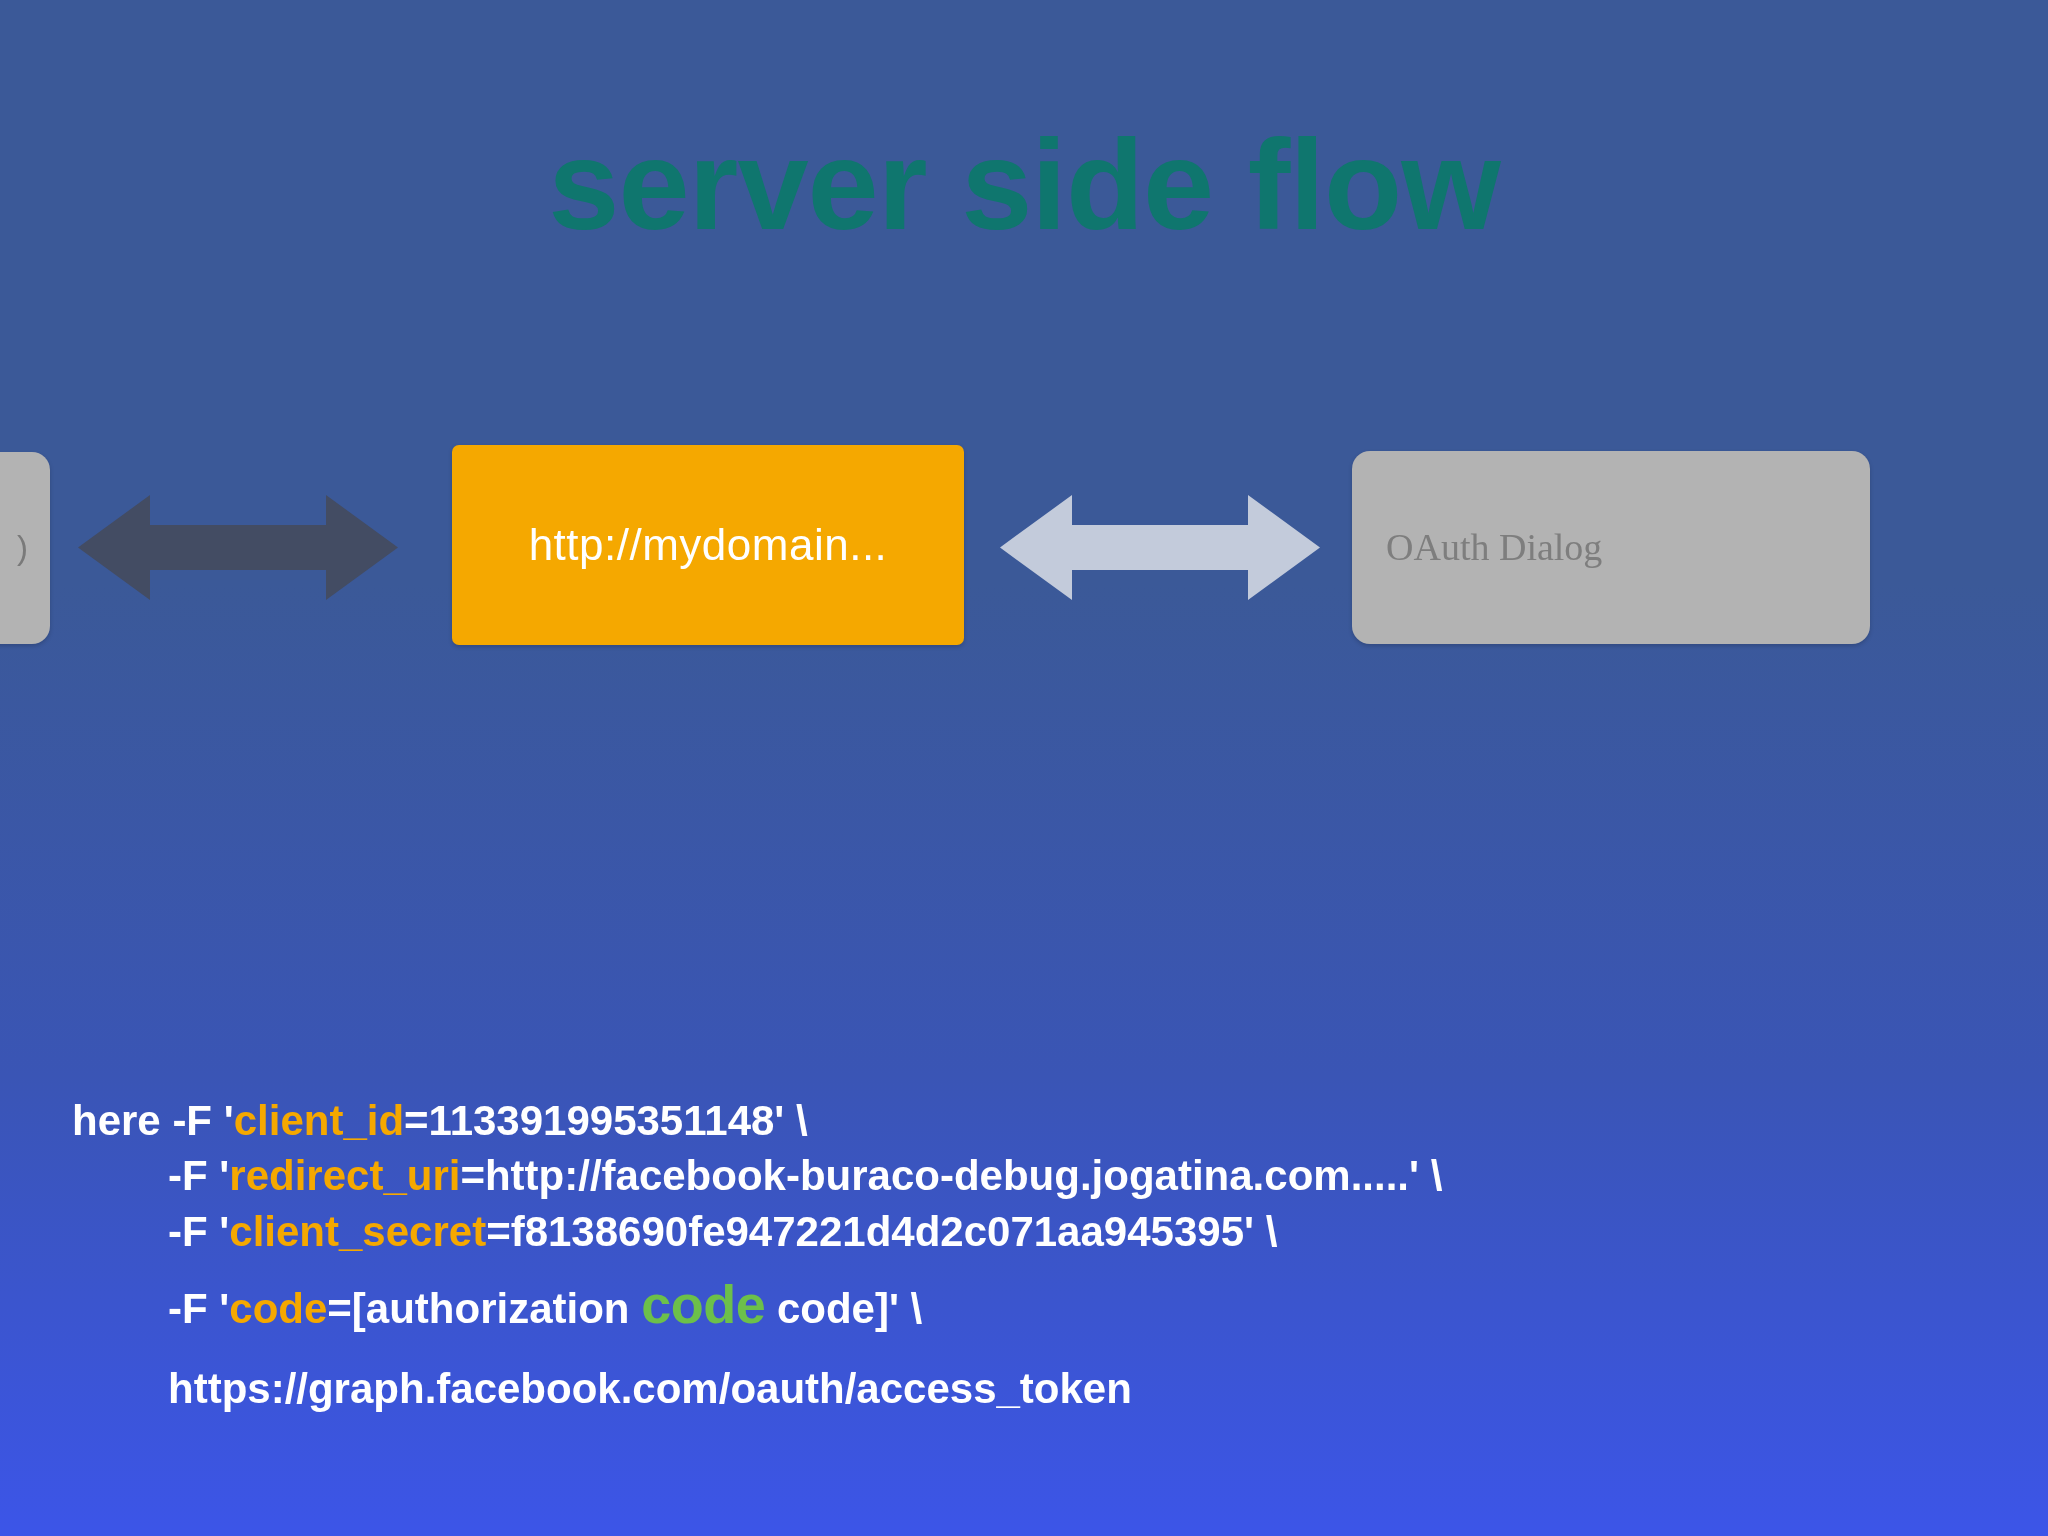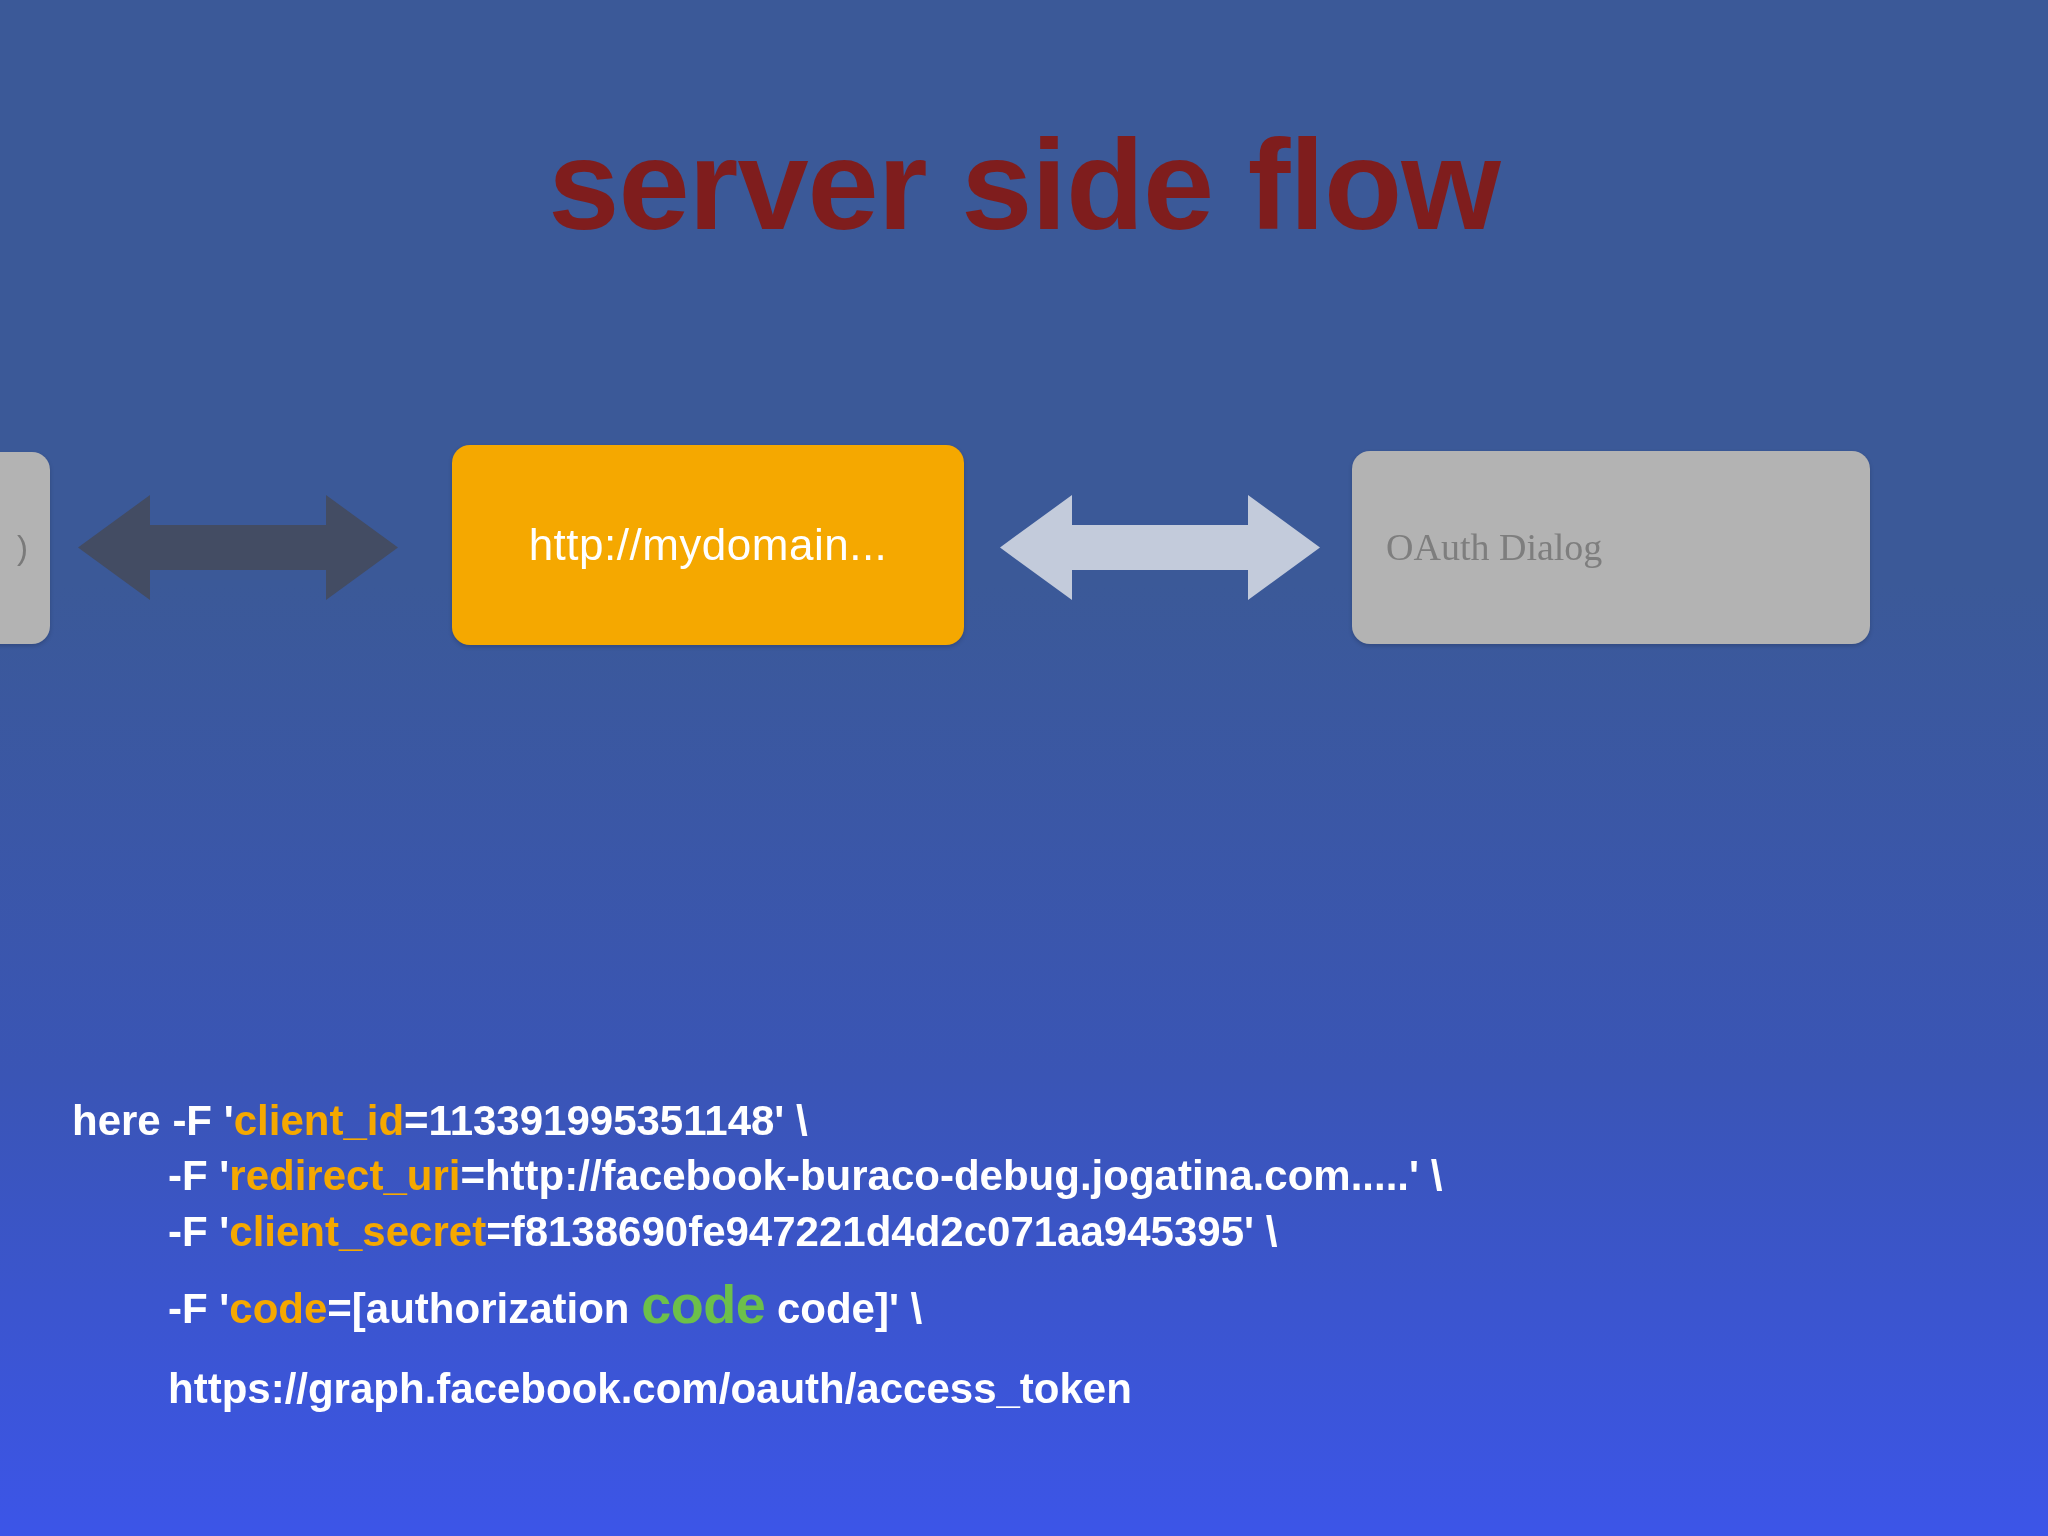--- a/index.html
+++ b/index.html
@@ -15,21 +15,21 @@
     position: relative;
   }
 
   
   .slide-title {
     position: absolute;
     left: 0;
     right: 0;
     top: 118px;
     text-align: center;
-    color: #7f1d1d;
+    color: #0f766e;
     font-size: 128px;
     font-weight: bold;
     letter-spacing: -1px;
     line-height: 1.05;
     white-space: nowrap;
   }
 
   
   .diagram {
     position: absolute;
@@ -67,20 +67,21 @@
     white-space: nowrap;
   }
 
   .node-mydomain {
     left: 452px;
     top: 0px;
     width: 512px;
     height: 200px;
     background: #f5a800;
     align-items: center;
+    border-radius: 7px;
   }
   .node-mydomain .node-text {
     color: #ffffff;
     font-size: 44px;
     font-weight: normal;
     letter-spacing: 0.5px;
     white-space: nowrap;
   }
 
   .node-oauth {

